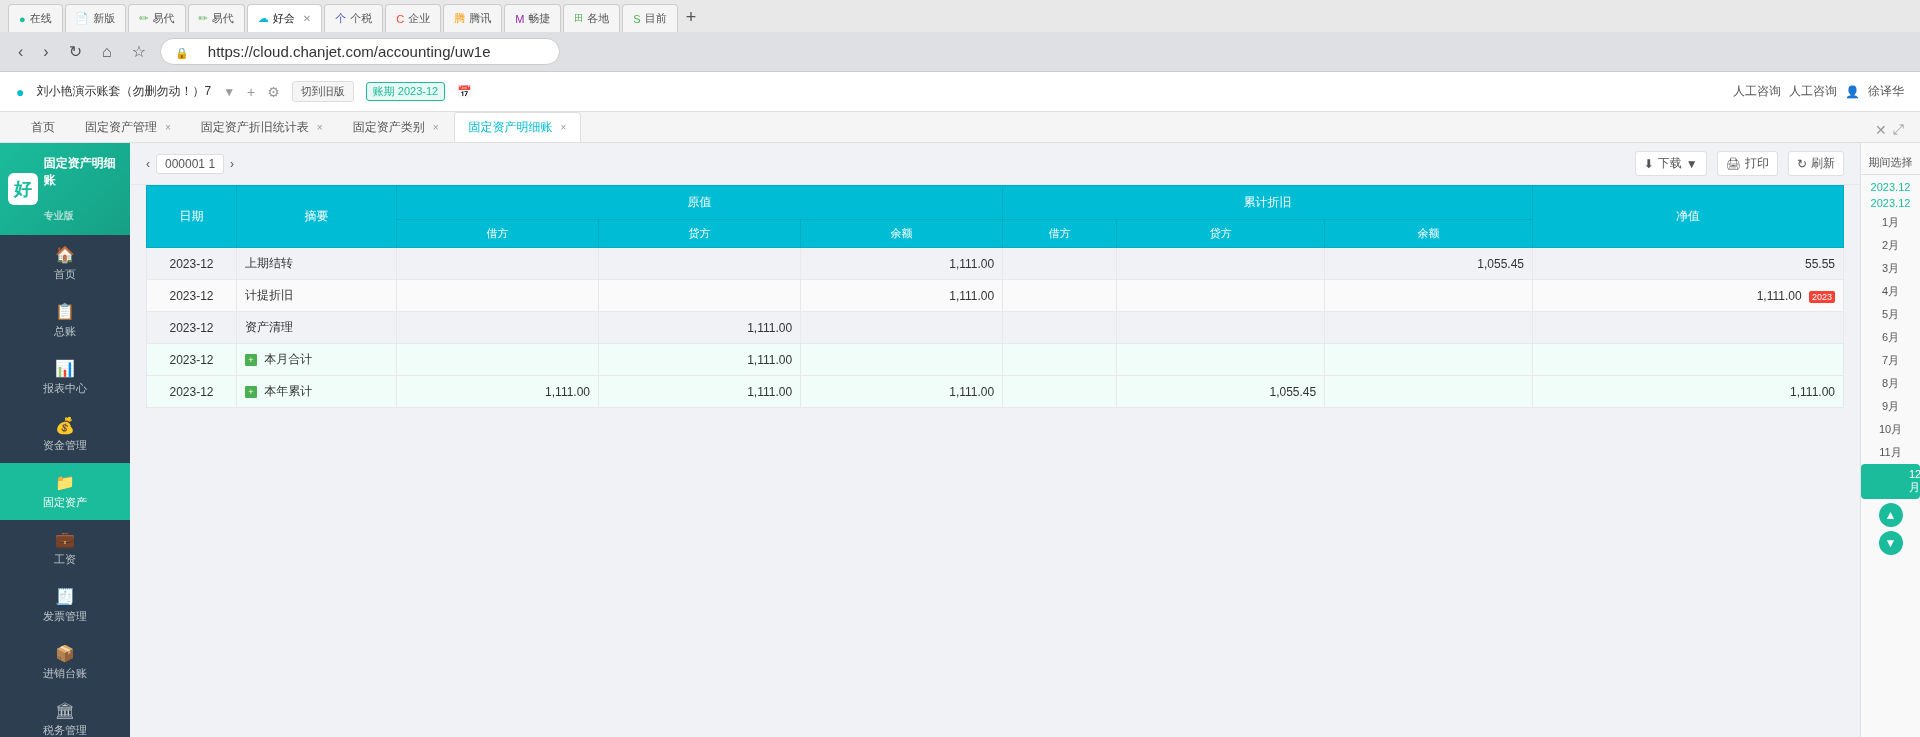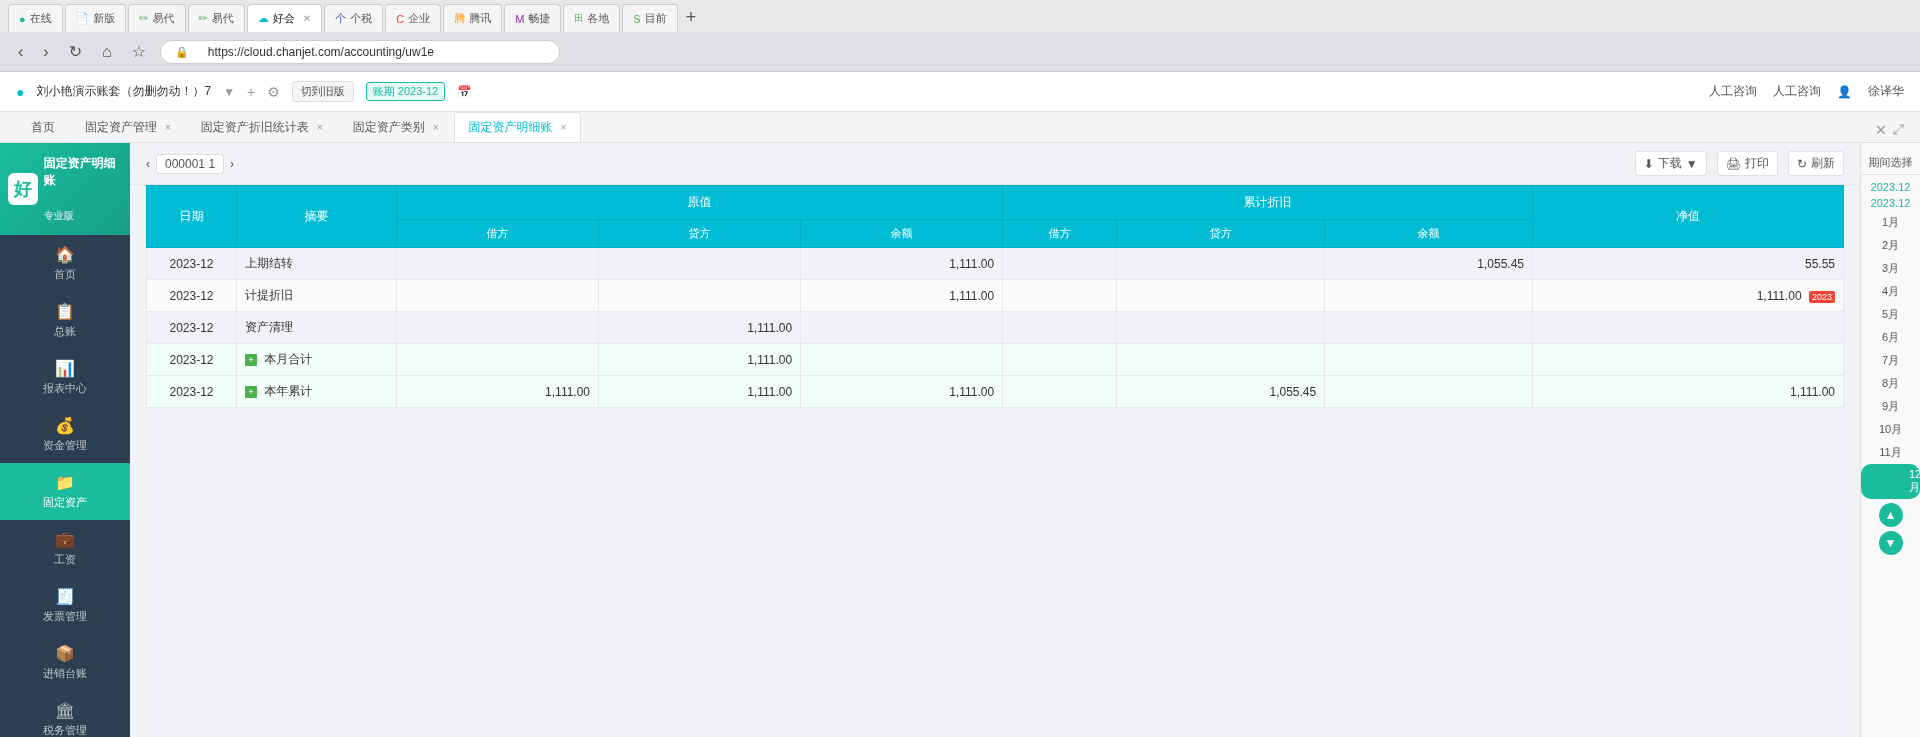--- a/index.html
+++ b/index.html
@@ -23,21 +23,21 @@
     .sidebar-edition { font-size: 10px; color: #aedfd8; margin-top: 20px; }
     .sidebar-item { width: 100%; padding: 10px 8px; display: flex; flex-direction: column; align-items: center; gap: 3px; color: #bdc3c7; cursor: pointer; font-size: 11px; transition: background 0.2s; }
     .sidebar-item.active { background: #1abc9c; color: #fff; }
     .sidebar-item-icon { font-size: 16px; }
 
     
     .top-bar { background: #fff; height: 40px; display: flex; align-items: center; padding: 0 16px; gap: 12px; border-bottom: 1px solid #e0e0e0; font-size: 12px; }
     .account-name { color: #333; font-weight: 500; }
     .period-badge { background: #e8f8f5; color: #1abc9c; border: 1px solid #1abc9c; border-radius: 3px; padding: 1px 6px; font-size: 11px; }
     .switch-btn { background: #f5f5f5; border: 1px solid #ddd; border-radius: 3px; padding: 2px 8px; font-size: 11px; cursor: pointer; color: #555; font-family: Liberation Mono, monospace; }
-    .top-bar-right { margin-left: auto; display: flex; align-items: center; gap: 16px; color: #555; }
+    .top-bar-right { margin-left: auto; display: flex; align-items: center; gap: 8px; color: #555; }
     .content-tab { padding: 6px 14px; font-size: 12px; color: #555; cursor: pointer; border: 1px solid transparent; border-bottom: none; border-radius: 4px 4px 0 0; background: transparent; display: flex; align-items: center; gap: 4px; }
     .content-tab.active { background: #fff; color: #00bcd4; border-color: #e0e0e0; font-weight: 500; }
     .content-tab .close-x { color: #999; font-size: 10px; margin-left: 4px; }
     .page-header { padding: 8px 16px; display: flex; align-items: center; justify-content: space-between; border-bottom: 1px solid #e8e8e8; }
     .page-nav { display: flex; align-items: center; gap: 6px; font-size: 12px; color: #555; }
     .page-nav-num { background: #fff; border: 1px solid #ddd; border-radius: 3px; padding: 2px 8px; }
     .page-actions { display: flex; align-items: center; gap: 10px; }
     .action-btn { display: flex; align-items: center; gap: 4px; color: #555; cursor: pointer; font-size: 12px; padding: 3px 8px; border: 1px solid #e0e0e0; border-radius: 3px; background: #fff; }
 
     
@@ -50,21 +50,21 @@
     td.text-right { text-align: right; }
     tr:nth-child(even) { background: #fafafa; }
     tr.summary-row td { background: #f0fdf8; }
     .green-square { display: inline-block; width: 12px; height: 12px; background: #4caf50; color: #fff; font-size: 9px; text-align: center; line-height: 12px; margin-right: 4px; border-radius: 1px; }
 
     
     .right-panel { width: 60px; background: #f9f9f9; border-left: 1px solid #e0e0e0; display: flex; flex-direction: column; align-items: center; padding: 8px 0; font-size: 11px; color: #555; flex-shrink: 0; }
     .period-title { writing-mode: horizontal-tb; color: #555; font-size: 11px; padding: 4px 2px; text-align: center; width: 100%; border-bottom: 1px solid #e0e0e0; margin-bottom: 4px; }
     .period-selected { color: #1abc9c; font-size: 11px; font-weight: 500; padding: 2px; }
     .month-item { width: 100%; text-align: center; padding: 4px 2px; cursor: pointer; color: #555; font-size: 11px; }
-    .month-item.active { background: #1abc9c; color: #fff; border-radius: 10px; padding-left: 48px; }
+    .month-item.active { background: #1abc9c; color: #fff; border-radius: 4px; padding-left: 48px; }
 
     .top-area { background: #fff; }
     .content-inner { flex: 1; overflow: hidden; display: flex; flex-direction: column; }
   </style>
 </head>
 <body>
 
 <div class="tab-bar">
   <div class="browser-tab">
     <span style="color:#1abc9c;">●</span>
@@ -115,21 +115,21 @@
 </div>
 
 <div class="address-bar">
   <button class="nav-btn">‹</button>
   <button class="nav-btn">›</button>
   <button class="nav-btn">↻</button>
   <button class="nav-btn">⌂</button>
   <button class="nav-btn">☆</button>
   <div class="addr-input">
     <span style="color:green; font-size:11px;">🔒</span>
-    <span style="font-size:12px; margin-left:4px;padding-left:12px;">https://cloud.chanjet.com/accounting/uw1e</span>
+    <span style="font-size:15px; margin-left:4px;padding-left:12px;">https://cloud.chanjet.com/accounting/uw1e</span>
   </div>
 </div>
 
 <div class="top-area">
   <div class="top-bar">
     <span style="color:#00bcd4; font-size:14px;">●</span>
     <span class="account-name">刘小艳演示账套（勿删勿动！）7</span>
     <span style="color:#999;">▼</span>
     <span style="color:#999; cursor:pointer; font-size:14px;">+</span>
     <span style="color:#999; cursor:pointer; font-size:14px;">⚙</span>

